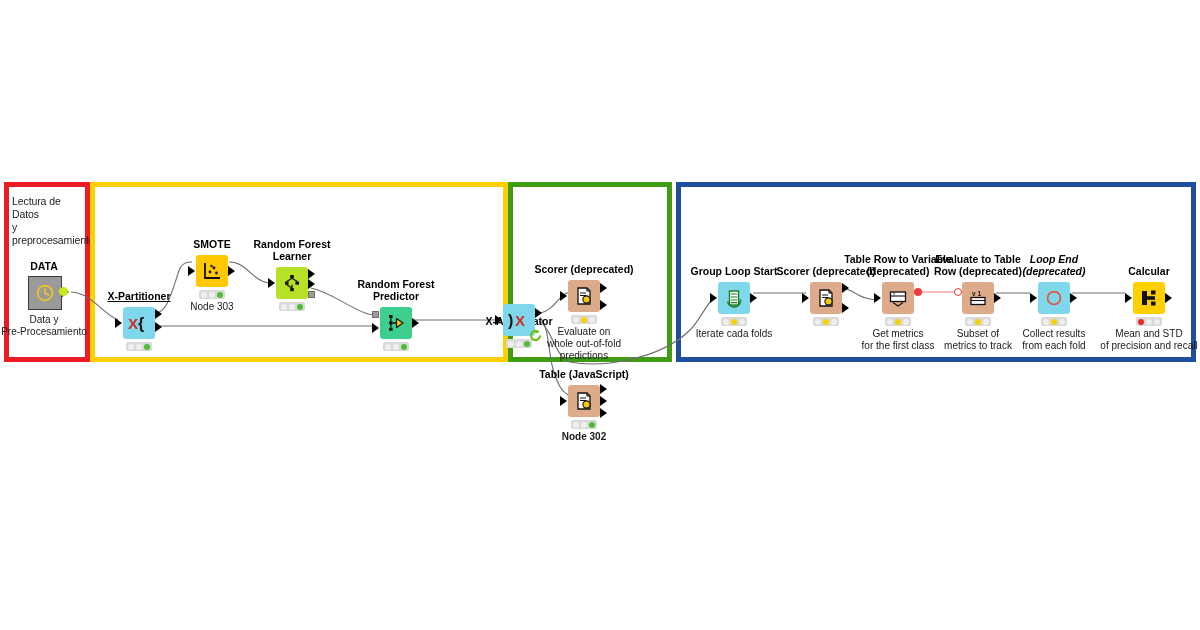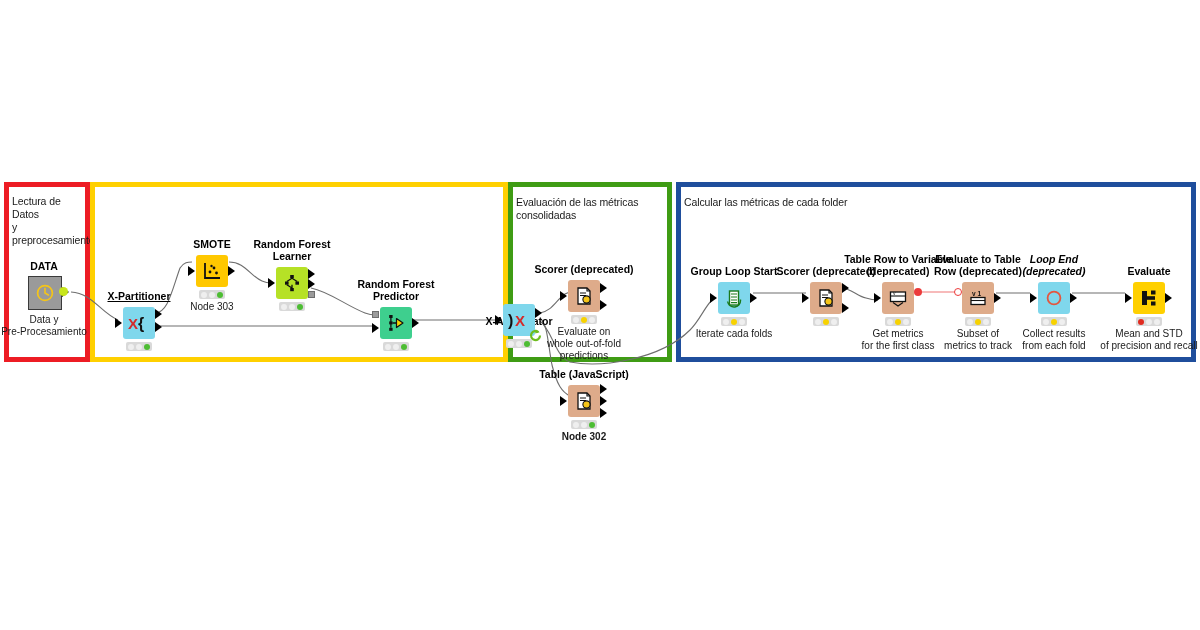--- a/index.html
+++ b/index.html
@@ -76,26 +76,23 @@
   </div>
   <div class="group-title" style="left:12px;top:195px;width:76px;">Lectura de Datos
 y
 preprocesamiento</div>
 
   <div class="group" style="left:90px;top:182px;width:418px;height:180px;border:5px solid #ffd000;">
   </div>
 
   <div class="group" style="left:508px;top:182px;width:164px;height:180px;border:5px solid #3f9c14;">
   </div>
-  <div class="group-title" style="left:516px;top:196px;width:152px;">Evaluación de las métricas
-consolidadas</div>
 
   <div class="group" style="left:676px;top:182px;width:520px;height:180px;border:5px solid #1f4e9c;">
   </div>
-  <div class="group-title" style="left:684px;top:196px;width:500px;">Calcular las métricas de cada folder</div>
 
   <svg class="wires" viewBox="0 0 1200 630">
 
     <path class="wire" d="M 71,292 C 92,293 100,312 118,320"></path>
 
     <path class="wire" d="M 155,313 C 168,313 172,290 180,268  C 184,262 188,262 192,262"></path>
 
     <path class="wire" d="M 155,326 L 374,326"></path>
 
     <path class="wire" d="M 229,262 C 245,262 250,276 262,281 C 266,283 268,283 272,283"></path>
@@ -383,21 +380,21 @@
     <div class="status">
       <i></i>
         <i class="yellow"></i>
         <i></i>
     </div>
     <div class="nsub" style="width:110px;">Collect results
 from each fold</div>
   </div>
 
   <div class="node" style="left:1133px;top:282px;">
-    <div class="ntitle" style="top:-17px;width:100px;">Evaluate</div>
+    <div class="ntitle" style="top:-17px;width:100px;">Calcular</div>
     <div class="nbody" style="background:#ffd000;">
       <svg class="icon-svg" width="20" height="20" viewBox="0 0 20 20">
         <rect x="3" y="3" width="5" height="14" fill="#111"></rect>
         <rect x="8" y="8.2" width="8" height="3.6" fill="#111"></rect>
         <rect x="12" y="2.5" width="4.5" height="4" fill="#111"></rect>
         <rect x="12" y="13.5" width="4.5" height="4" fill="#111"></rect>
       </svg>
     </div>
     <div class="port in-tri" style="left:-8px;top:11px;"></div>
     <div class="port out-tri" style="left:32px;top:11px;"></div>

